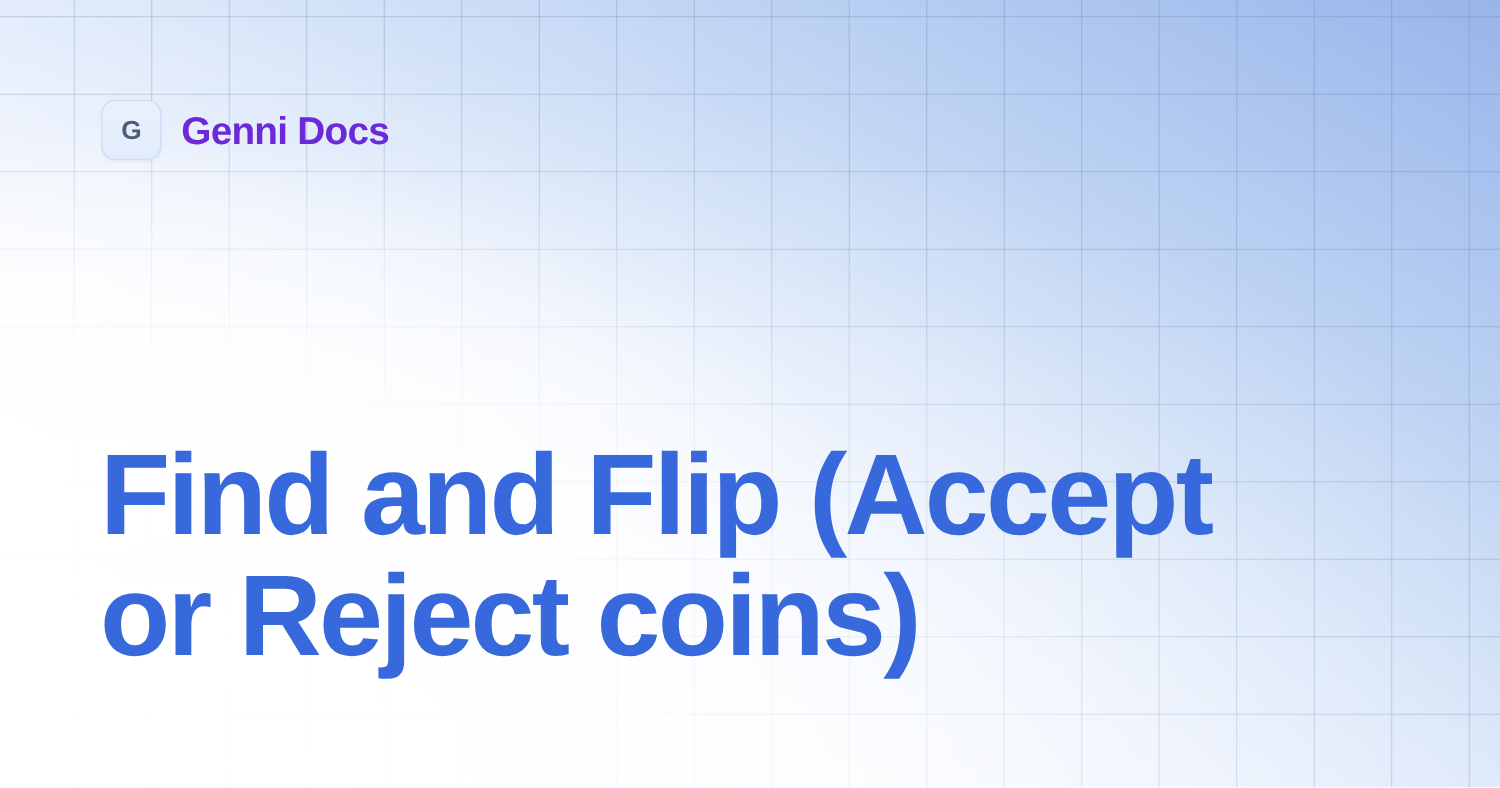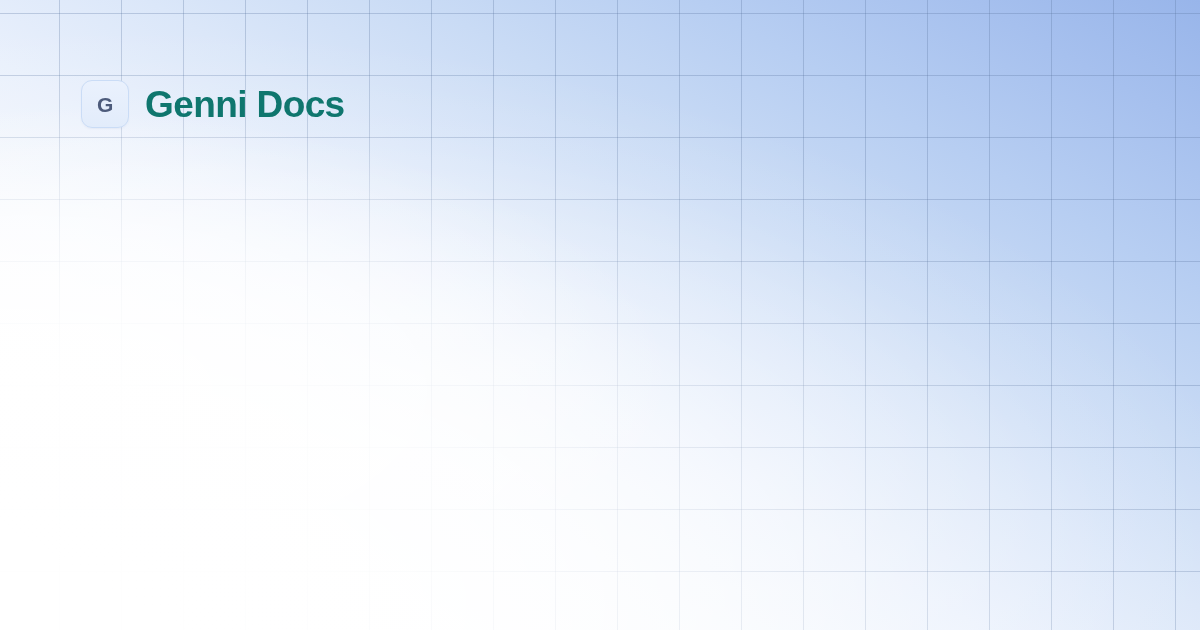--- a/index.html
+++ b/index.html
@@ -107,23 +107,23 @@
 
   .brand-badge-letter {
     font-size: 21px;
     font-weight: 700;
     color: #4d5b7b;
     line-height: 1;
     letter-spacing: -0.2px;
   }
 
   .brand-name {
-    font-size: 37px;
+    font-size: 31px;
     font-weight: 700;
-    color: #0f766e;
+    color: #6d28d9;
     letter-spacing: -0.6px;
     line-height: 1;
     white-space: nowrap;
   }
 
   
   .headline {
     position: absolute;
     left: 80px;
     top: 348px;
@@ -148,15 +148,16 @@
 
   <div class="content">
 
     <div class="brand">
       <div class="brand-badge">
         <span class="brand-badge-letter">G</span>
       </div>
       <div class="brand-name">Genni Docs</div>
     </div>
 
+    <h1 class="headline">Find and Flip (Accept or Reject coins)</h1>
 
   </div>
 </div>
 
 </body></html>

